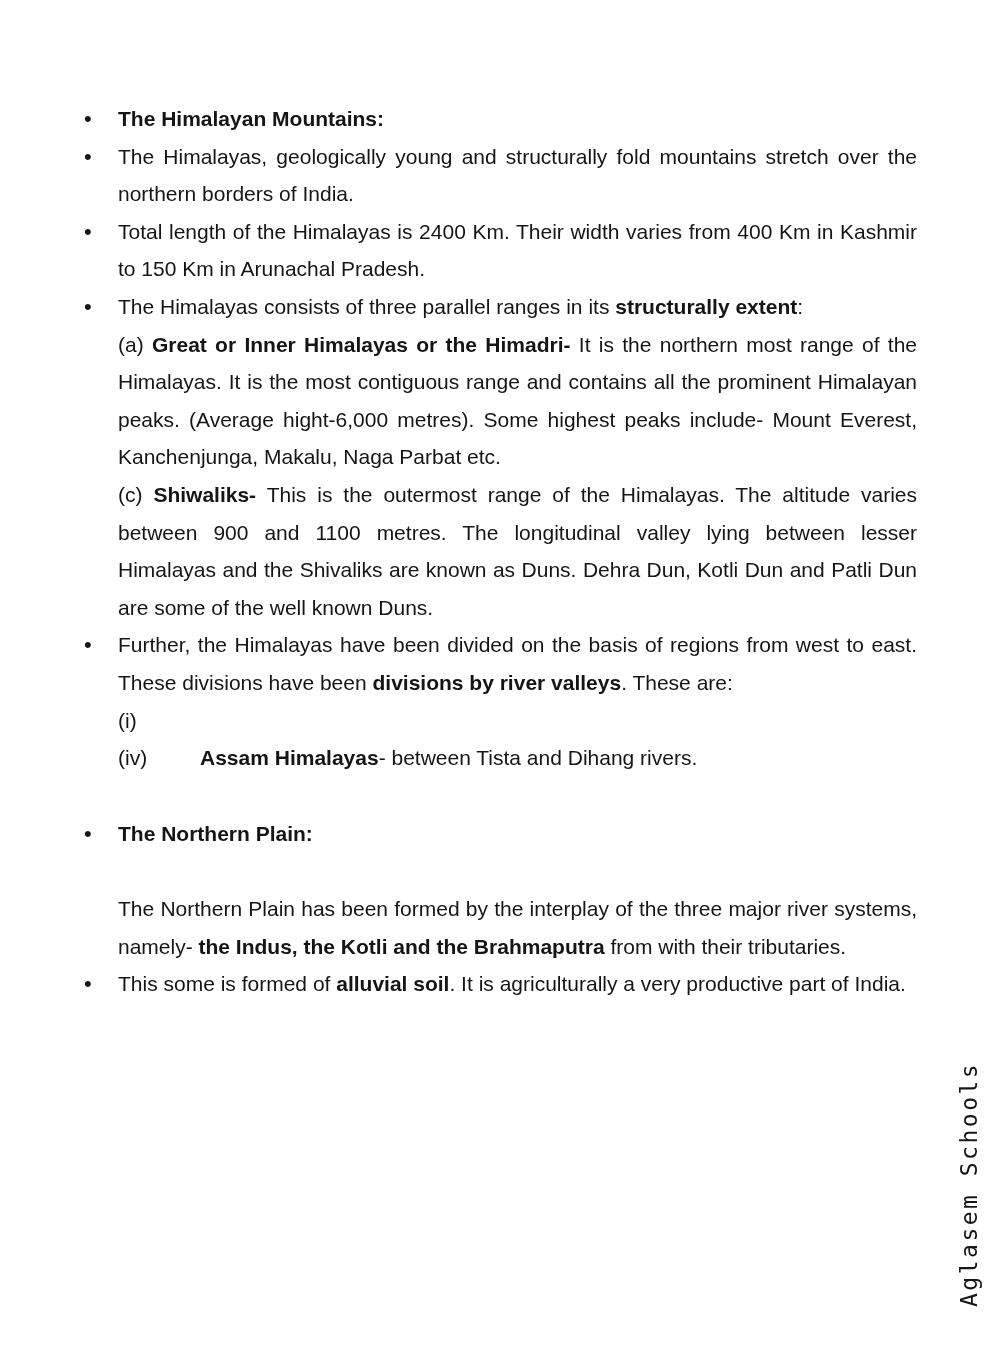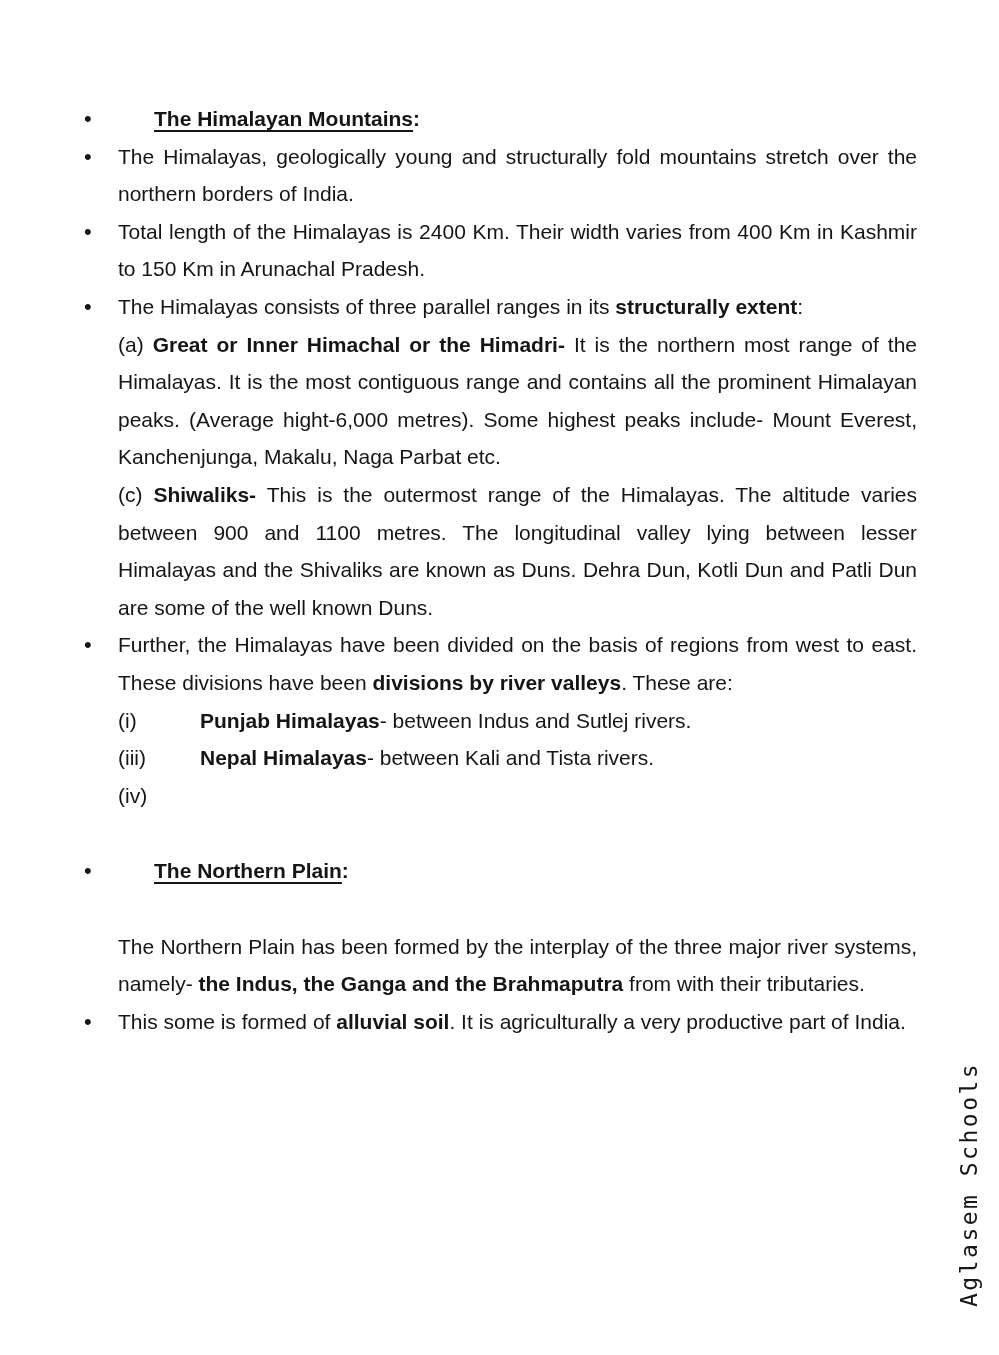--- a/index.html
+++ b/index.html
@@ -22,21 +22,21 @@
     font-size: 21px;
     line-height: 37.6px;
   }
   .block { display: flex; align-items: flex-start; }
   .marker { flex: 0 0 34px; }
   .block.numbered { padding-left: 34px; }
   .block.numbered .marker { flex: 0 0 82px; }
   .block.para { padding-left: 34px; }
   .text { flex: 1 1 auto; text-align: justify; }
   .b { font-weight: 700; }
-  .u { text-decoration: underline; text-underline-offset: 4px; margin-left: 36px; }
+  .u { text-underline-offset: 4px; }
   .bullet-glyph { font-size: 22px; }
   .spacer { height: 38px; }
   .watermark {
     position: absolute;
     left: 956px;
     top: 1307px;
     transform: rotate(-90deg);
     transform-origin: 0 0;
     font-family: "DejaVu Sans Mono", "Liberation Mono", monospace;
     font-size: 23px;
@@ -60,48 +60,44 @@
       </div>
       <div class="block bullet">
         <span class="marker bullet-glyph">•</span>
         <div class="text"><span class="">Total length of the Himalayas is 2400 Km.  Their width varies from 400 Km in Kashmir to 150 Km in Arunachal Pradesh.</span></div>
       </div>
       <div class="block bullet">
         <span class="marker bullet-glyph">•</span>
         <div class="text"><span class="">The Himalayas consists of three parallel ranges in its </span><span class="b ">structurally extent</span><span class="">:</span></div>
       </div>
       <div class="block para">
-        <div class="text"><span class="">(a) </span><span class="b ">Great or Inner Himachal or the Himadri-</span><span class=""> It is the northern most range of the Himalayas. It is the most contiguous range and contains all the prominent Himalayan peaks. (Average hight-6,000 metres). Some highest peaks include- Mount Everest, Kanchenjunga, Makalu, Naga Parbat etc.</span></div>
+        <div class="text"><span class="">(a) </span><span class="b ">Great or Inner Himalayas or the Himadri-</span><span class=""> It is the northern most range of the Himalayas. It is the most contiguous range and contains all the prominent Himalayan peaks. (Average hight-6,000 metres). Some highest peaks include- Mount Everest, Kanchenjunga, Makalu, Naga Parbat etc.</span></div>
       </div>
       <div class="block para">
         <div class="text"><span class="">(c) </span><span class="b ">Shiwaliks-</span><span class=""> This is the outermost range of the Himalayas. The altitude varies between 900 and 1100 metres. The longitudinal valley lying between lesser Himalayas and the Shivaliks are known as Duns. Dehra Dun, Kotli Dun and Patli Dun are some of the well known Duns.</span></div>
       </div>
       <div class="block bullet">
         <span class="marker bullet-glyph">•</span>
         <div class="text"><span class="">Further, the Himalayas have been divided on the basis of regions from west to east. These divisions have been </span><span class="b ">divisions by river valleys</span><span class="">. These are:</span></div>
       </div>
       <div class="block numbered">
         <span class="marker">(i)</span>
-        <div class="text"><span class="b ">Punjab Himalayas</span><span class="">- between Indus and Sutlej rivers.</span></div>
-      </div>
-      <div class="block numbered">
-        <span class="marker">(iii)</span>
-        <div class="text"><span class="b ">Nepal Himalayas</span><span class="">- between Kali and Tista rivers.</span></div>
       </div>
       <div class="block numbered">
         <span class="marker">(iv)</span>
+        <div class="text"><span class="b ">Assam Himalayas</span><span class="">- between Tista and Dihang rivers.</span></div>
       </div>
       <div class="spacer"></div>
       <div class="block bullet">
         <span class="marker bullet-glyph">•</span>
         <div class="text"><span class="b u">The Northern Plain</span><span class="b ">:</span></div>
       </div>
       <div class="spacer"></div>
       <div class="block para">
-        <div class="text"><span class="">The Northern Plain has been formed by the interplay of the three major river systems, namely- </span><span class="b ">the Indus, the Ganga and the Brahmaputra</span><span class=""> from with their tributaries.</span></div>
+        <div class="text"><span class="">The Northern Plain has been formed by the interplay of the three major river systems, namely- </span><span class="b ">the Indus, the Kotli and the Brahmaputra</span><span class=""> from with their tributaries.</span></div>
       </div>
       <div class="block bullet">
         <span class="marker bullet-glyph">•</span>
         <div class="text"><span class="">This some is formed of </span><span class="b ">alluvial soil</span><span class="">. It is agriculturally a very productive part of India.</span></div>
       </div>
     </div>
   <div class="watermark">Aglasem Schools</div>
 </div>
 
 </body></html>

